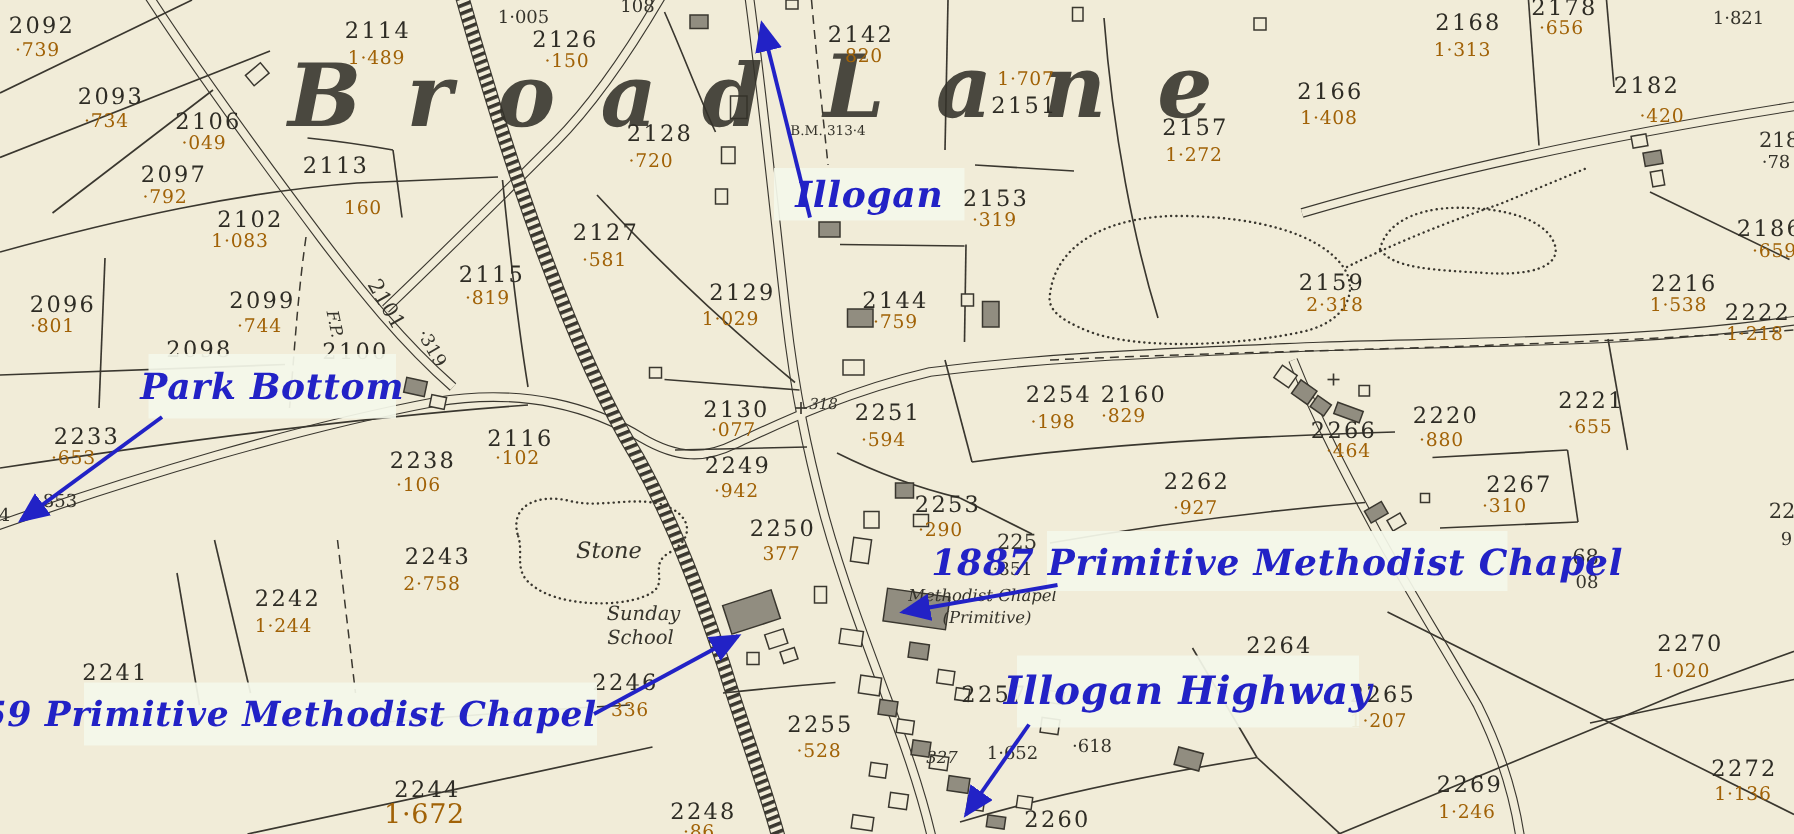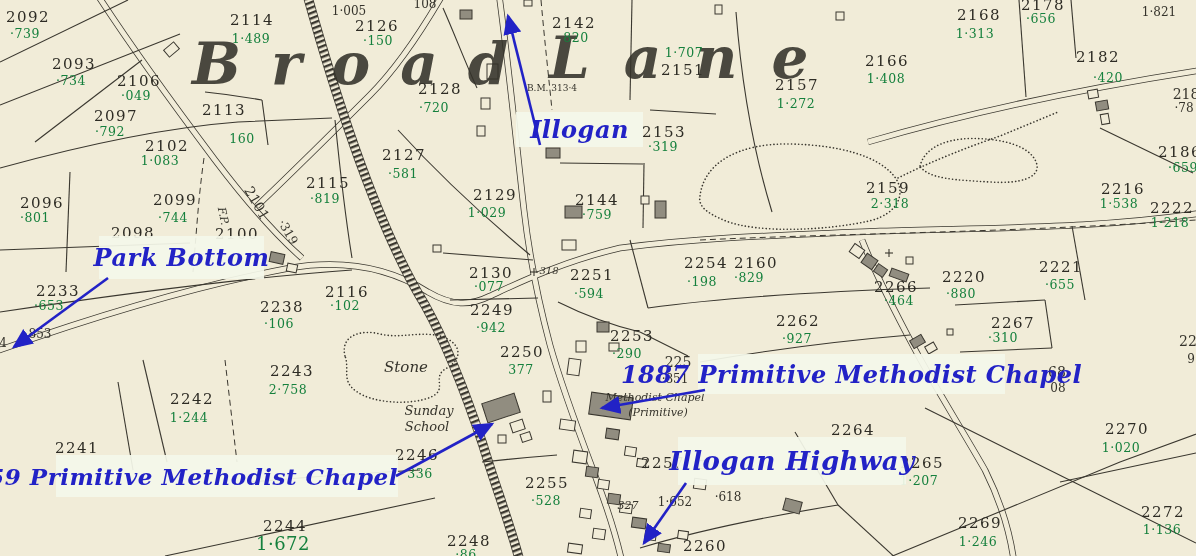--- a/index.html
+++ b/index.html
@@ -1,21 +1,21 @@
 <!DOCTYPE html>
 <html><head>
 <meta charset="utf-8">
 <style>
   html,body{margin:0;padding:0;background:#ffffff;}
   #map-root{position:relative;width:1196px;height:556px;background:#f1ecd8;overflow:hidden;
     font-family:"DejaVu Serif", "Liberation Serif", serif;}
   #map-svg{position:absolute;left:0;top:0;z-index:1;}
   #labels{position:absolute;left:0;top:0;width:100%;height:100%;z-index:3;pointer-events:none;}
   .pnum{position:absolute;color:#2e2c25;letter-spacing:1.5px;white-space:nowrap;}
-  .pacre{position:absolute;color:#15803d;letter-spacing:.5px;white-space:nowrap;}
+  .pacre{position:absolute;color:#a16207;letter-spacing:.5px;white-space:nowrap;}
   .mlab{position:absolute;color:#35332b;white-space:nowrap;}
   .mlab.ital{font-style:italic;}
   .map-title{position:absolute;font-style:italic;font-weight:600;color:#34322a;opacity:.88;
     white-space:nowrap;z-index:2;}
   .anno{position:absolute;display:flex;align-items:center;justify-content:center;
     background:rgba(244,247,233,.93);color:#2222c6;font-style:italic;font-weight:600;
     white-space:nowrap;z-index:5;letter-spacing:.5px;}
   #arrows{position:absolute;left:0;top:0;z-index:6;pointer-events:none;}
 </style>
 </head>

